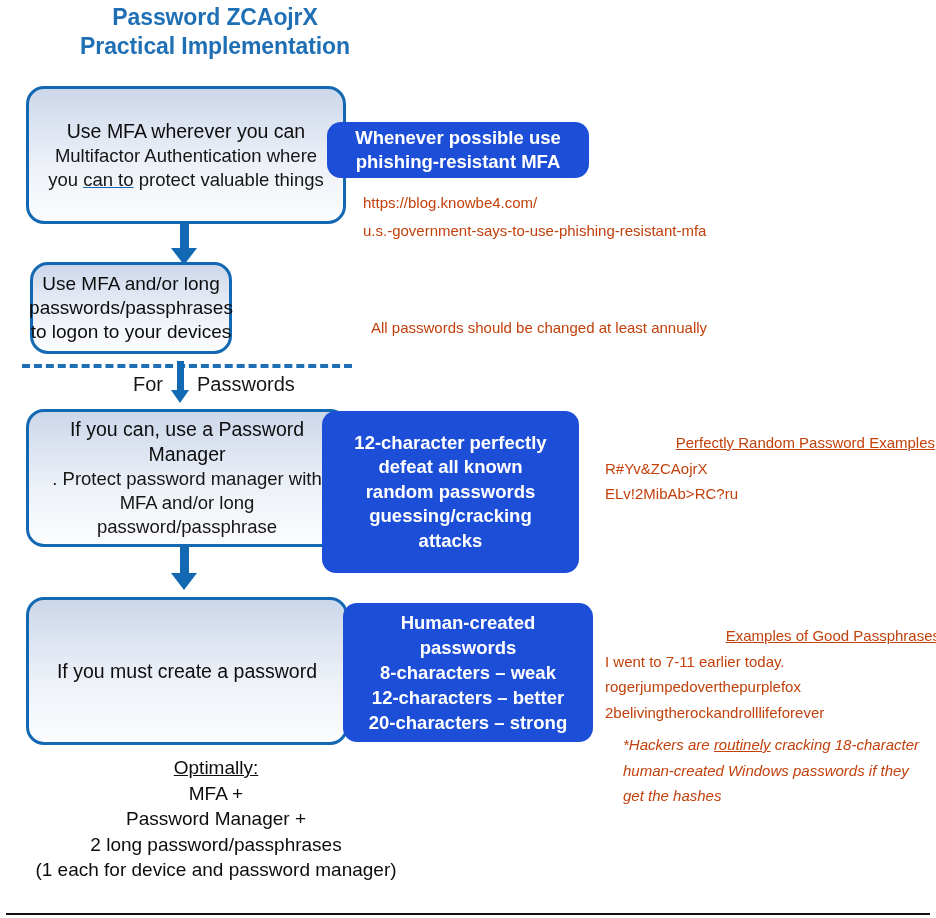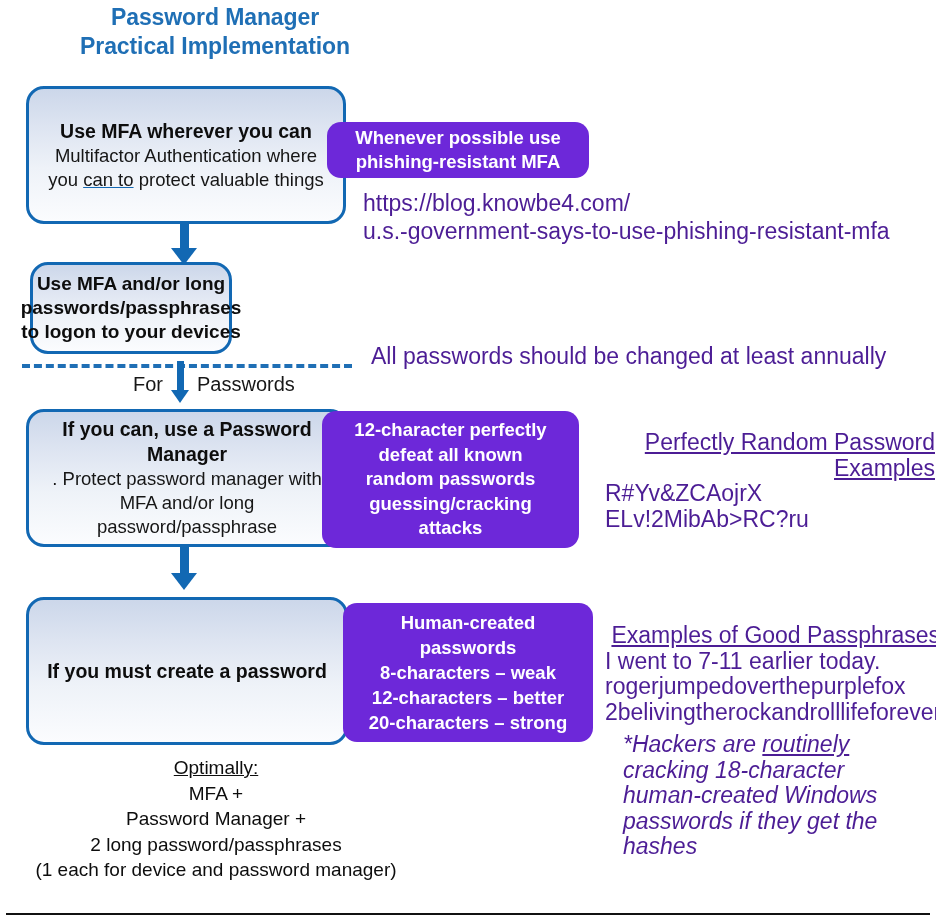--- a/index.html
+++ b/index.html
@@ -35,35 +35,35 @@
     background: linear-gradient(to bottom, #ccd7ea 0%, #dde4f1 28%, #eef2f8 60%, #fbfcfe 100%);
     box-sizing: border-box;
     display: flex;
     flex-direction: column;
     justify-content: center;
     align-items: center;
     text-align: center;
     z-index: 2;
   }
   .lightbox .hd {
-    font-weight: bold;
+    font-weight: normal;
     font-size: 19.5px;
     line-height: 25px;
     color: #0d0d0d;
   }
   .lightbox .bd {
     font-size: 18.5px;
     line-height: 24px;
     color: #161616;
   }
   .lightbox .bd u { text-decoration-color: #1268B3; }
 
   
   .bluebox {
-    background: #6d28d9;
+    background: #1d4ed8;
     border-radius: 14px;
     color: #ffffff;
     font-weight: bold;
     box-sizing: border-box;
     display: flex;
     flex-direction: column;
     justify-content: center;
     align-items: center;
     text-align: center;
     z-index: 5;
@@ -88,23 +88,23 @@
   }
 
   
   #dashed-divider {
     border-top: 4px dashed #1F6FB5;
     height: 0;
   }
 
   
   .note {
-    font-size: 23px;
+    font-size: 15px;
     line-height: 24px;
-    color: #4c1d95;
+    color: #c2410c;
   }
   .note .hdr { text-decoration: underline; text-align: right; }
 
   
   #for-label, #passwords-label {
     font-size: 20px;
     color: #171717;
   }
 
   
@@ -119,21 +119,21 @@
 
   #bottom-rule {
     background: #111111;
     height: 2px;
   }
 </style>
 </head>
 <body>
 
 <div class="abs" id="title">
-  <div>Password Manager</div>
+  <div>Password ZCAojrX</div>
   <div>Practical Implementation</div>
 </div>
 
 <div class="abs lightbox" style="left:26px; top:86px; width:320px; height:138px; padding:6px 12px;">
   <div class="hd">Use MFA wherever you can</div>
   <div class="bd"><span>Multifactor Authentication where you </span><u>can to</u><span> protect valuable things</span></div>
 </div>
 
 <div class="abs arrow-shaft" style="left:180px; top:224px; width:9px; height:26px;"></div>
 <div class="abs arrow-head" style="left:171px; top:248px;"></div>
@@ -145,35 +145,35 @@
 
 <div class="abs note" style="left:363px; top:189px; width:560px; line-height:28px;">
   <div>https://blog.knowbe4.com/</div>
   <div>u.s.-government-says-to-use-phishing-resistant-mfa</div>
 </div>
 
 <div class="abs lightbox" style="left:30px; top:262px; width:202px; height:92px; padding:4px 8px;">
   <div class="hd" style="font-size:19px; line-height:24px;">Use MFA and/or long passwords/passphrases to logon to your devices</div>
 </div>
 
-<div class="abs note" style="left:371px; top:344px; width:520px;">All passwords should be changed at least annually</div>
+<div class="abs note" style="left:371px; top:316px; width:520px;">All passwords should be changed at least annually</div>
 
 <div class="abs" id="dashed-divider" style="left:22px; top:364px; width:330px;"></div>
 
 <div class="abs" id="for-label" style="left:133px; top:373px;">For</div>
 <div class="abs" id="passwords-label" style="left:197px; top:373px;">Passwords</div>
 <div class="abs arrow-shaft" style="left:177px; top:361px; width:7px; height:32px;"></div>
 <div class="abs arrow-head small" style="left:171px; top:390px;"></div>
 
 <div class="abs lightbox" style="left:26px; top:409px; width:322px; height:138px; padding:12px 12px;align-items:center;">
   <div class="hd">If you can, use a Password Manager</div>
   <div class="bd">. Protect password manager with MFA and/or long password/passphrase</div>
 </div>
 
-<div class="abs bluebox" style="left:322px; top:411px; width:257px; height:137px; font-size:18.5px; line-height:24.5px; padding:2px 8px;">
+<div class="abs bluebox" style="left:322px; top:411px; width:257px; height:162px; font-size:18.5px; line-height:24.5px; padding:2px 8px;">
   <div>12-character perfectly</div>
   <div>defeat all known</div>
   <div>random passwords</div>
   <div>guessing/cracking</div>
   <div>attacks</div>
 </div>
 
 <div class="abs note" style="left:605px; top:430px; width:330px; line-height:25.5px;">
   <div class="hdr">Perfectly Random Password Examples</div>
   <div>R#Yv&amp;ZCAojrX</div>

